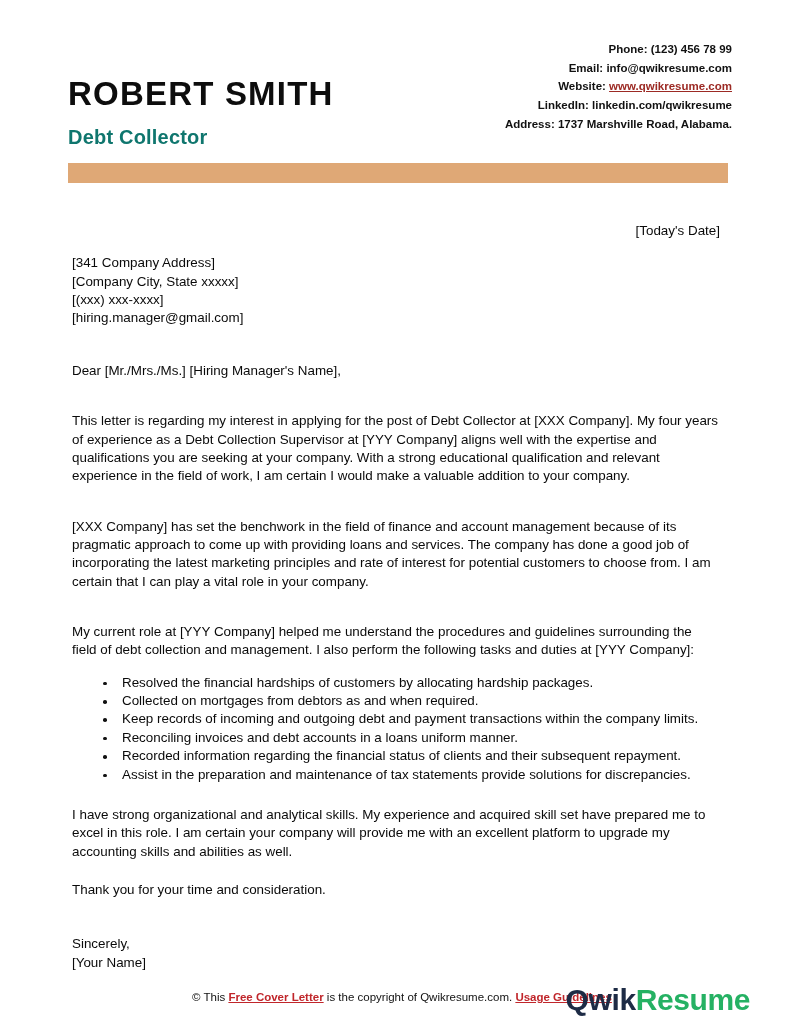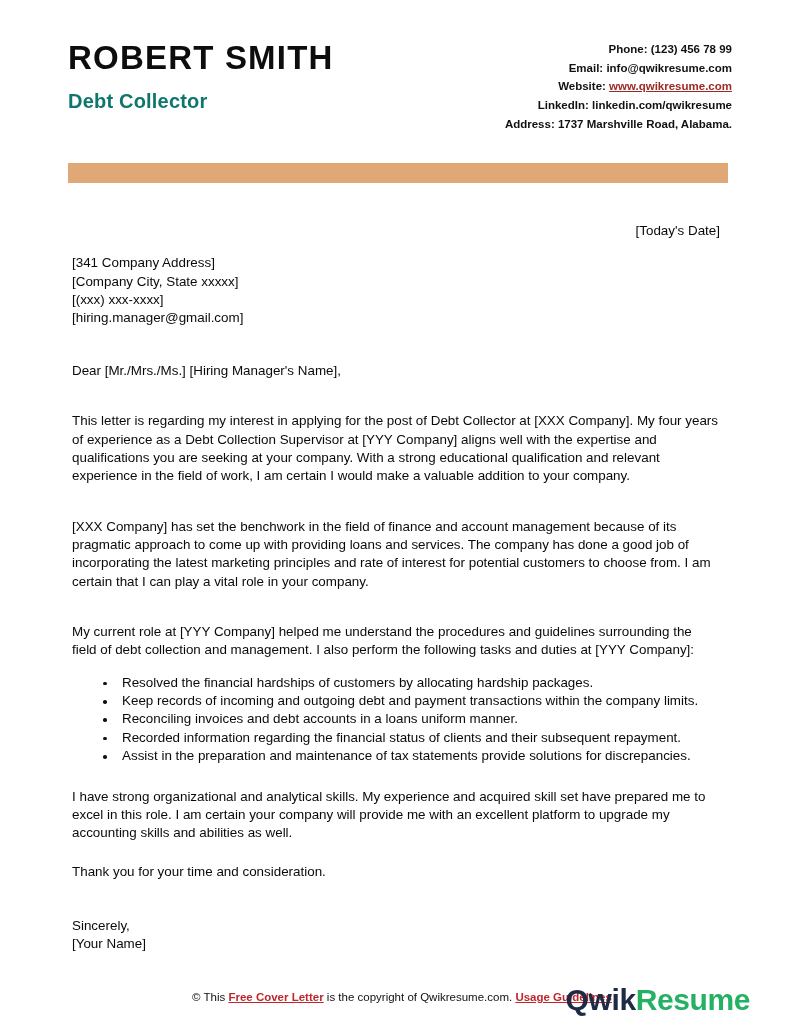--- a/index.html
+++ b/index.html
@@ -27,21 +27,21 @@
   
   .header {
     position: absolute;
     left: 68px;
     top: 36px;
     width: 664px;
     display: flex;
     justify-content: space-between;
     align-items: flex-start;
   }
-  .header-left { padding-top: 4px; }
+  .header-left { padding-top: 4px; margin-top: 36px; }
   .applicant-name {
     font-size: 33px;
     font-weight: bold;
     letter-spacing: 1.2px;
     line-height: 1.1;
     color: #0d0d0d;
     white-space: nowrap;
   }
   .applicant-title {
     margin-top: 14px;
@@ -207,20 +207,21 @@
     <div class="salutation">Dear [Mr./Mrs./Ms.] [Hiring Manager's Name],</div>
 
     <div class="para">This letter is regarding my interest in applying for the post of Debt Collector at [XXX Company]. My four years of experience as a Debt Collection Supervisor at [YYY Company] aligns well with the expertise and qualifications you are seeking at your company. With a strong educational qualification and relevant experience in the field of work, I am certain I would make a valuable addition to your company.</div>
 
     <div class="para">[XXX Company] has set the benchwork in the field of finance and account management because of its pragmatic approach to come up with providing loans and services. The company has done a good job of incorporating the latest marketing principles and rate of interest for potential customers to choose from. I am certain that I can play a vital role in your company.</div>
 
     <div class="para">My current role at [YYY Company] helped me understand the procedures and guidelines surrounding the field of debt collection and management. I also perform the following tasks and duties at [YYY Company]:</div>
 
     <ul class="duties-list">
       <li class="duty-item">Resolved the financial hardships of customers by allocating hardship packages.</li>
+      <li class="duty-item">Collected on mortgages from debtors as and when required.</li>
       <li class="duty-item">Keep records of incoming and outgoing debt and payment transactions within the company limits.</li>
       <li class="duty-item">Reconciling invoices and debt accounts in a loans uniform manner.</li>
       <li class="duty-item">Recorded information regarding the financial status of clients and their subsequent repayment.</li>
       <li class="duty-item">Assist in the preparation and maintenance of tax statements provide solutions for discrepancies.</li>
     </ul>
 
     <div class="closing-para">I have strong organizational and analytical skills. My experience and acquired skill set have prepared me to excel in this role. I am certain your company will provide me with an excellent platform to upgrade my accounting skills and abilities as well.</div>
 
     <div class="thanks-line">Thank you for your time and consideration.</div>
 

